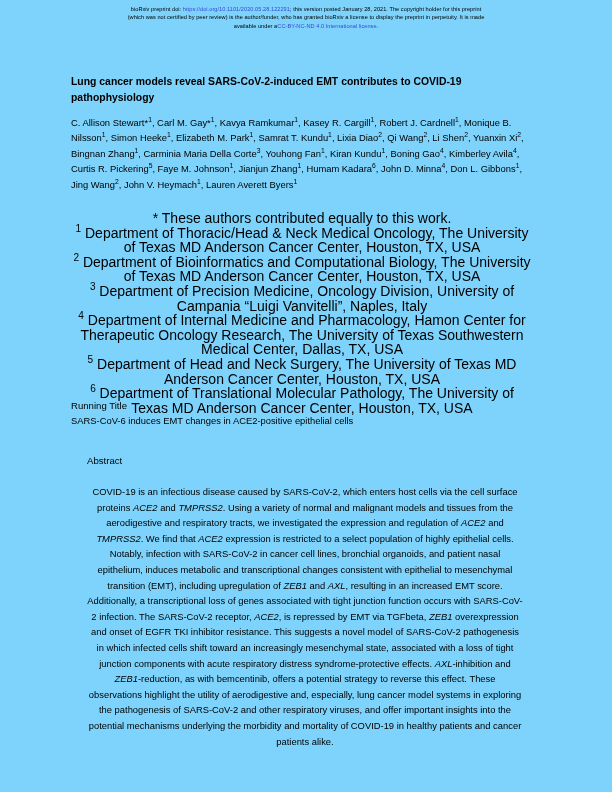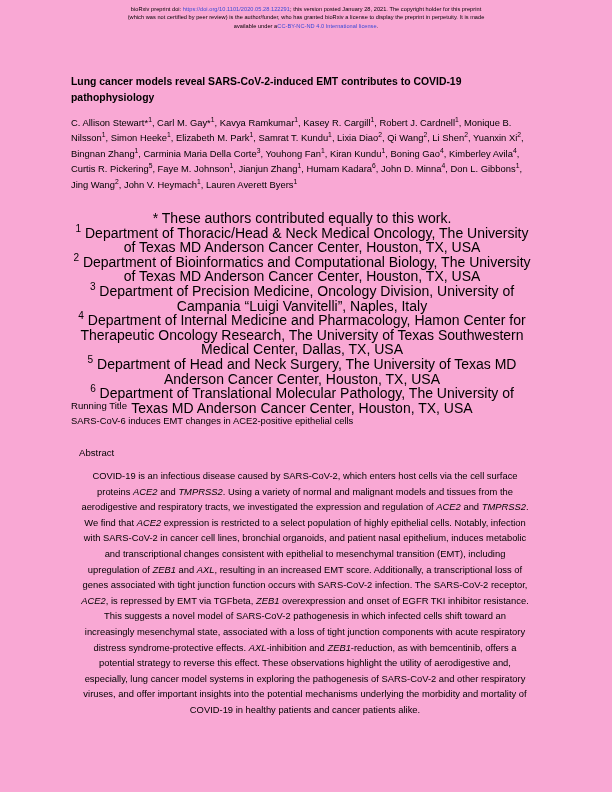--- a/index.html
+++ b/index.html
@@ -8,21 +8,21 @@
     background: #ffffff;
   }
   body {
     font-family: "Liberation Sans", sans-serif;
     color: #000000;
   }
   .page {
     position: relative;
     width: 612px;
     height: 792px;
-    background: #f9a8d4;
+    background: #7dd3fc;
     overflow: hidden;
     box-sizing: border-box;
   }
 
   
   .banner {
     position: absolute;
     left: 0;
     top: 0;
     width: 612px;
@@ -103,21 +103,21 @@
   .running p { margin: 0; }
 
   .abstract {
     position: absolute;
     top: 437px;
     left: 0;
     width: 468px;
     font-size: 9.4px;
     line-height: 15.6px;
   }
-  .abstract p { margin: 8px; }
+  .abstract p { margin: 16px; }
   .abstract .body {
     text-align: center;
   }
 
   sup {
     font-size: 0.72em;
     vertical-align: super;
     line-height: 0;
   }
   i, em { font-style: italic; }

